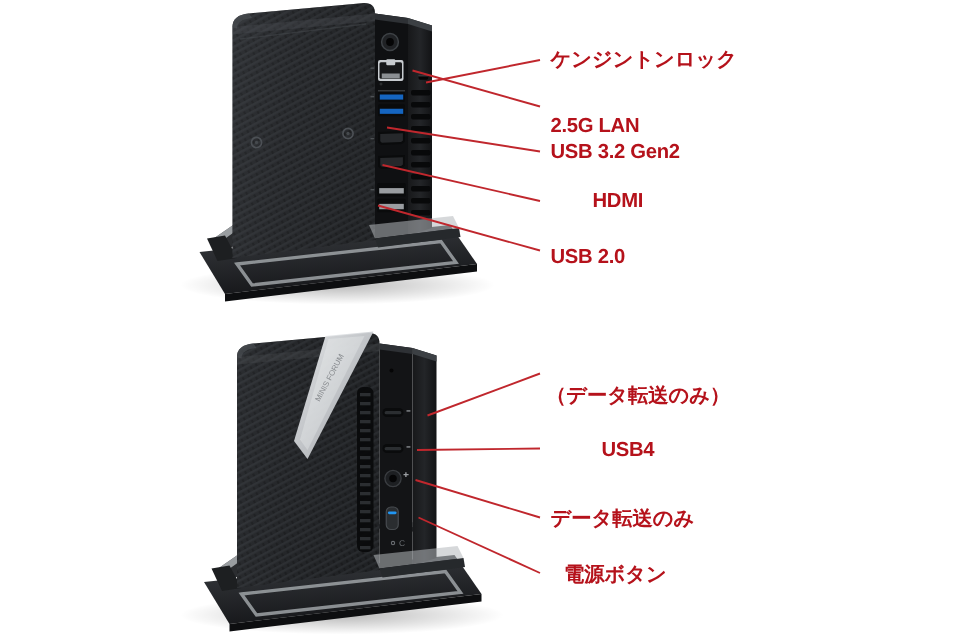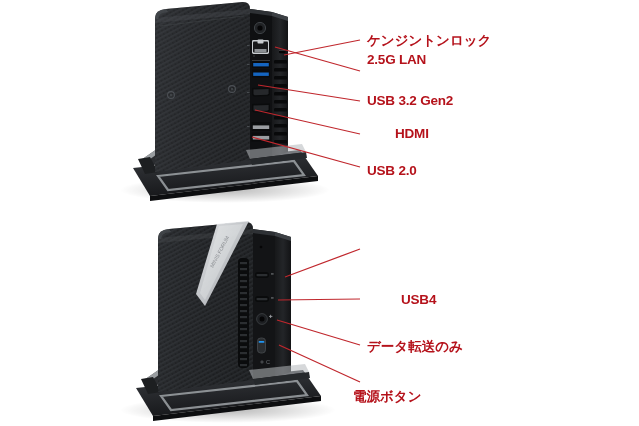--- a/index.html
+++ b/index.html
@@ -285,29 +285,30 @@
     <g stroke="#c0272d" stroke-width="1.25" fill="none">
       <line x1="285" y1="277" x2="360" y2="249"></line>
       <line x1="278" y1="300" x2="360" y2="299"></line>
       <line x1="277" y1="320" x2="360" y2="345"></line>
       <line x1="279" y1="345" x2="360" y2="382"></line>
     </g>
   </svg>
 
   <div class="label jp" style="left:367px;top:32px;">ケンジントンロック</div>
 
-  <div class="label" style="left:367px;top:52px;">2.5G LAN</div>
+  <div class="label" style="left:367px;top:76px;">2.5G LAN</div>
 
   <div class="label" style="left:367px;top:93px;">USB 3.2 Gen2</div>
 
   <div class="label" style="left:367px;top:126px;margin-left:28px;">HDMI</div>
 
   <div class="label" style="left:367px;top:163px;">USB 2.0</div>
 
 
+  <div class="label jp" style="left:364px;top:256px;">（データ転送のみ）</div>
 
   <div class="label" style="left:367px;top:292px;margin-left:34px;">USB4</div>
 
   <div class="label jp" style="left:367px;top:338px;">データ転送のみ</div>
 
-  <div class="label jp" style="left:353px;top:375px;margin-top:13px;">電源ボタン</div>
+  <div class="label jp" style="left:376px;top:375px;">電源ボタン</div>
 
 </div>
 
 </body></html>

